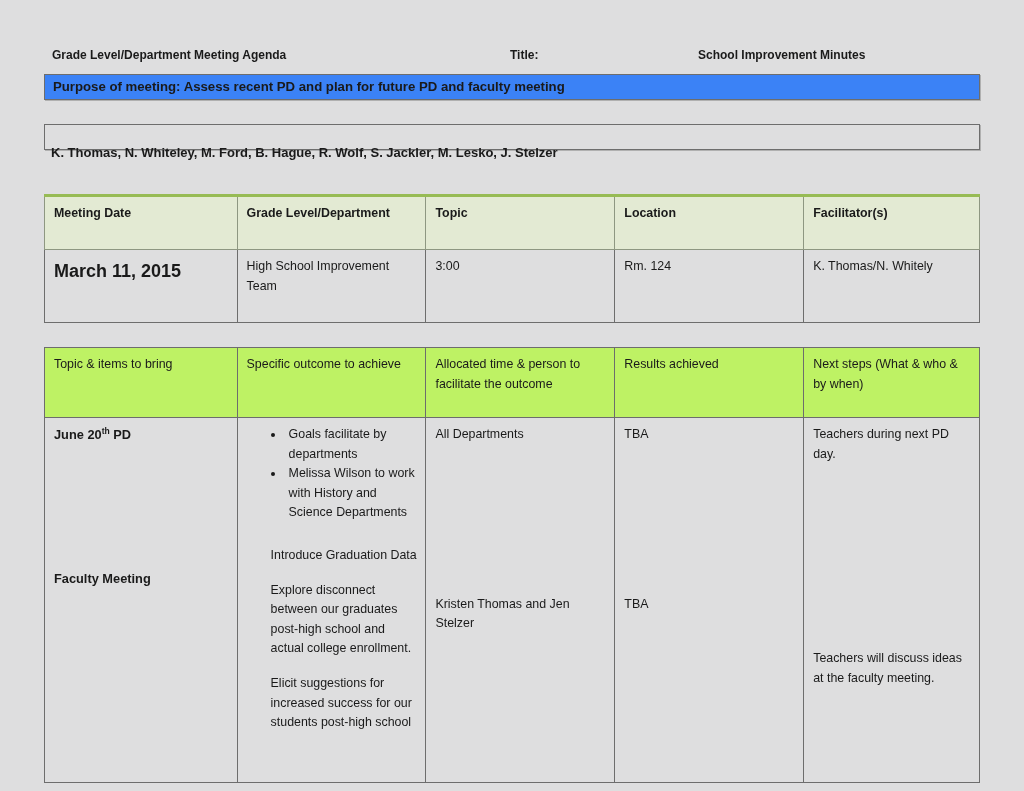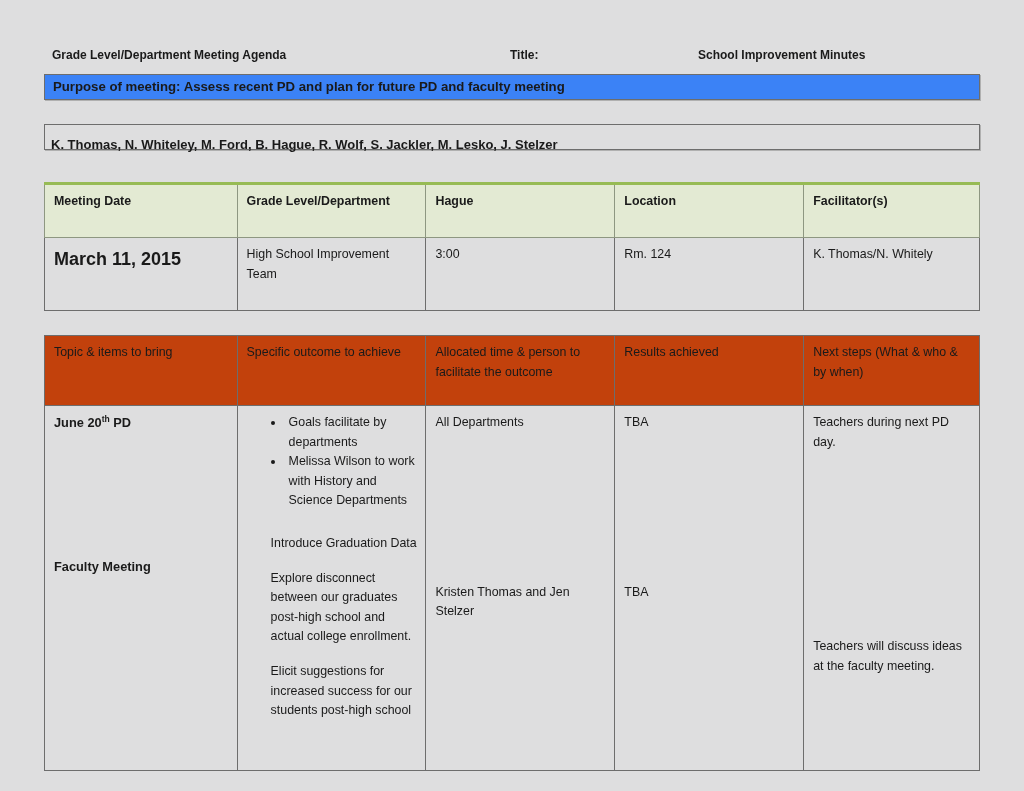--- a/index.html
+++ b/index.html
@@ -65,21 +65,21 @@
     padding: 8px 0 0 9px;
     font-size: 12.6px;
     font-weight: bold;
   }
   .attendees-head .cell-blank { flex: 1; }
   .attendees-names {
     border: 1.3px solid #6d6d6d;
     background: #dededf;
     height: 26px;
     box-sizing: border-box;
-    padding: 12px 0 0 6px;
+    padding: 20px 0 0 6px;
     font-size: 13px;
     font-weight: bold;
     box-shadow: 1px 1px 0 rgba(120,120,120,.45);
   }
 
   
   table {
     width: 100%;
     border-collapse: collapse;
     table-layout: fixed;
@@ -89,36 +89,36 @@
     border: 1px solid #6d6d6d;
     vertical-align: top;
     text-align: left;
     font-weight: normal;
     padding: 7px 8px 7px 9px;
     font-size: 12.4px;
     line-height: 1.58;
   }
 
   
-  .meeting-wrap { margin-top: 32px; }
+  .meeting-wrap { margin-top: 44px; }
   .meeting-table { border-top: 3px solid #97bb54; }
   .meeting-table thead th {
     background: #e3ead3;
     font-weight: bold;
     font-size: 12.4px;
     height: 38px;
     border-color: #8e9781;
   }
   .meeting-table tbody td { height: 58px; }
   .meeting-table tbody td.bold { font-weight: bold; font-size: 18px; }
 
   
   .agenda-wrap { margin-top: 24px; }
   .agenda-table thead th {
-    background: #c2410c;
+    background: #bef264;
     font-weight: normal;
     font-size: 12.4px;
     height: 55px;
   }
   .agenda-table td.row-cell { height: 350px; }
   .agenda-table td.topic { font-weight: bold; font-size: 12.8px; }
   .agenda-table sup { font-size: 8.5px; vertical-align: super; }
 
   
   .blk { margin: 0; }
@@ -159,21 +159,21 @@
         <col style="width:20.6%">
         <col style="width:20.2%">
         <col style="width:20.2%">
         <col style="width:20.2%">
         <col style="width:18.8%">
       </colgroup>
       <thead>
         <tr>
           <th>Meeting Date</th>
           <th>Grade Level/Department</th>
-          <th>Hague</th>
+          <th>Topic</th>
           <th>Location</th>
           <th>Facilitator(s)</th>
         </tr>
       </thead>
       <tbody>
         <tr>
           <td class="bold">March 11, 2015</td>
           <td>High School Improvement Team</td>
           <td>3:00</td>
           <td>Rm. 124</td>

